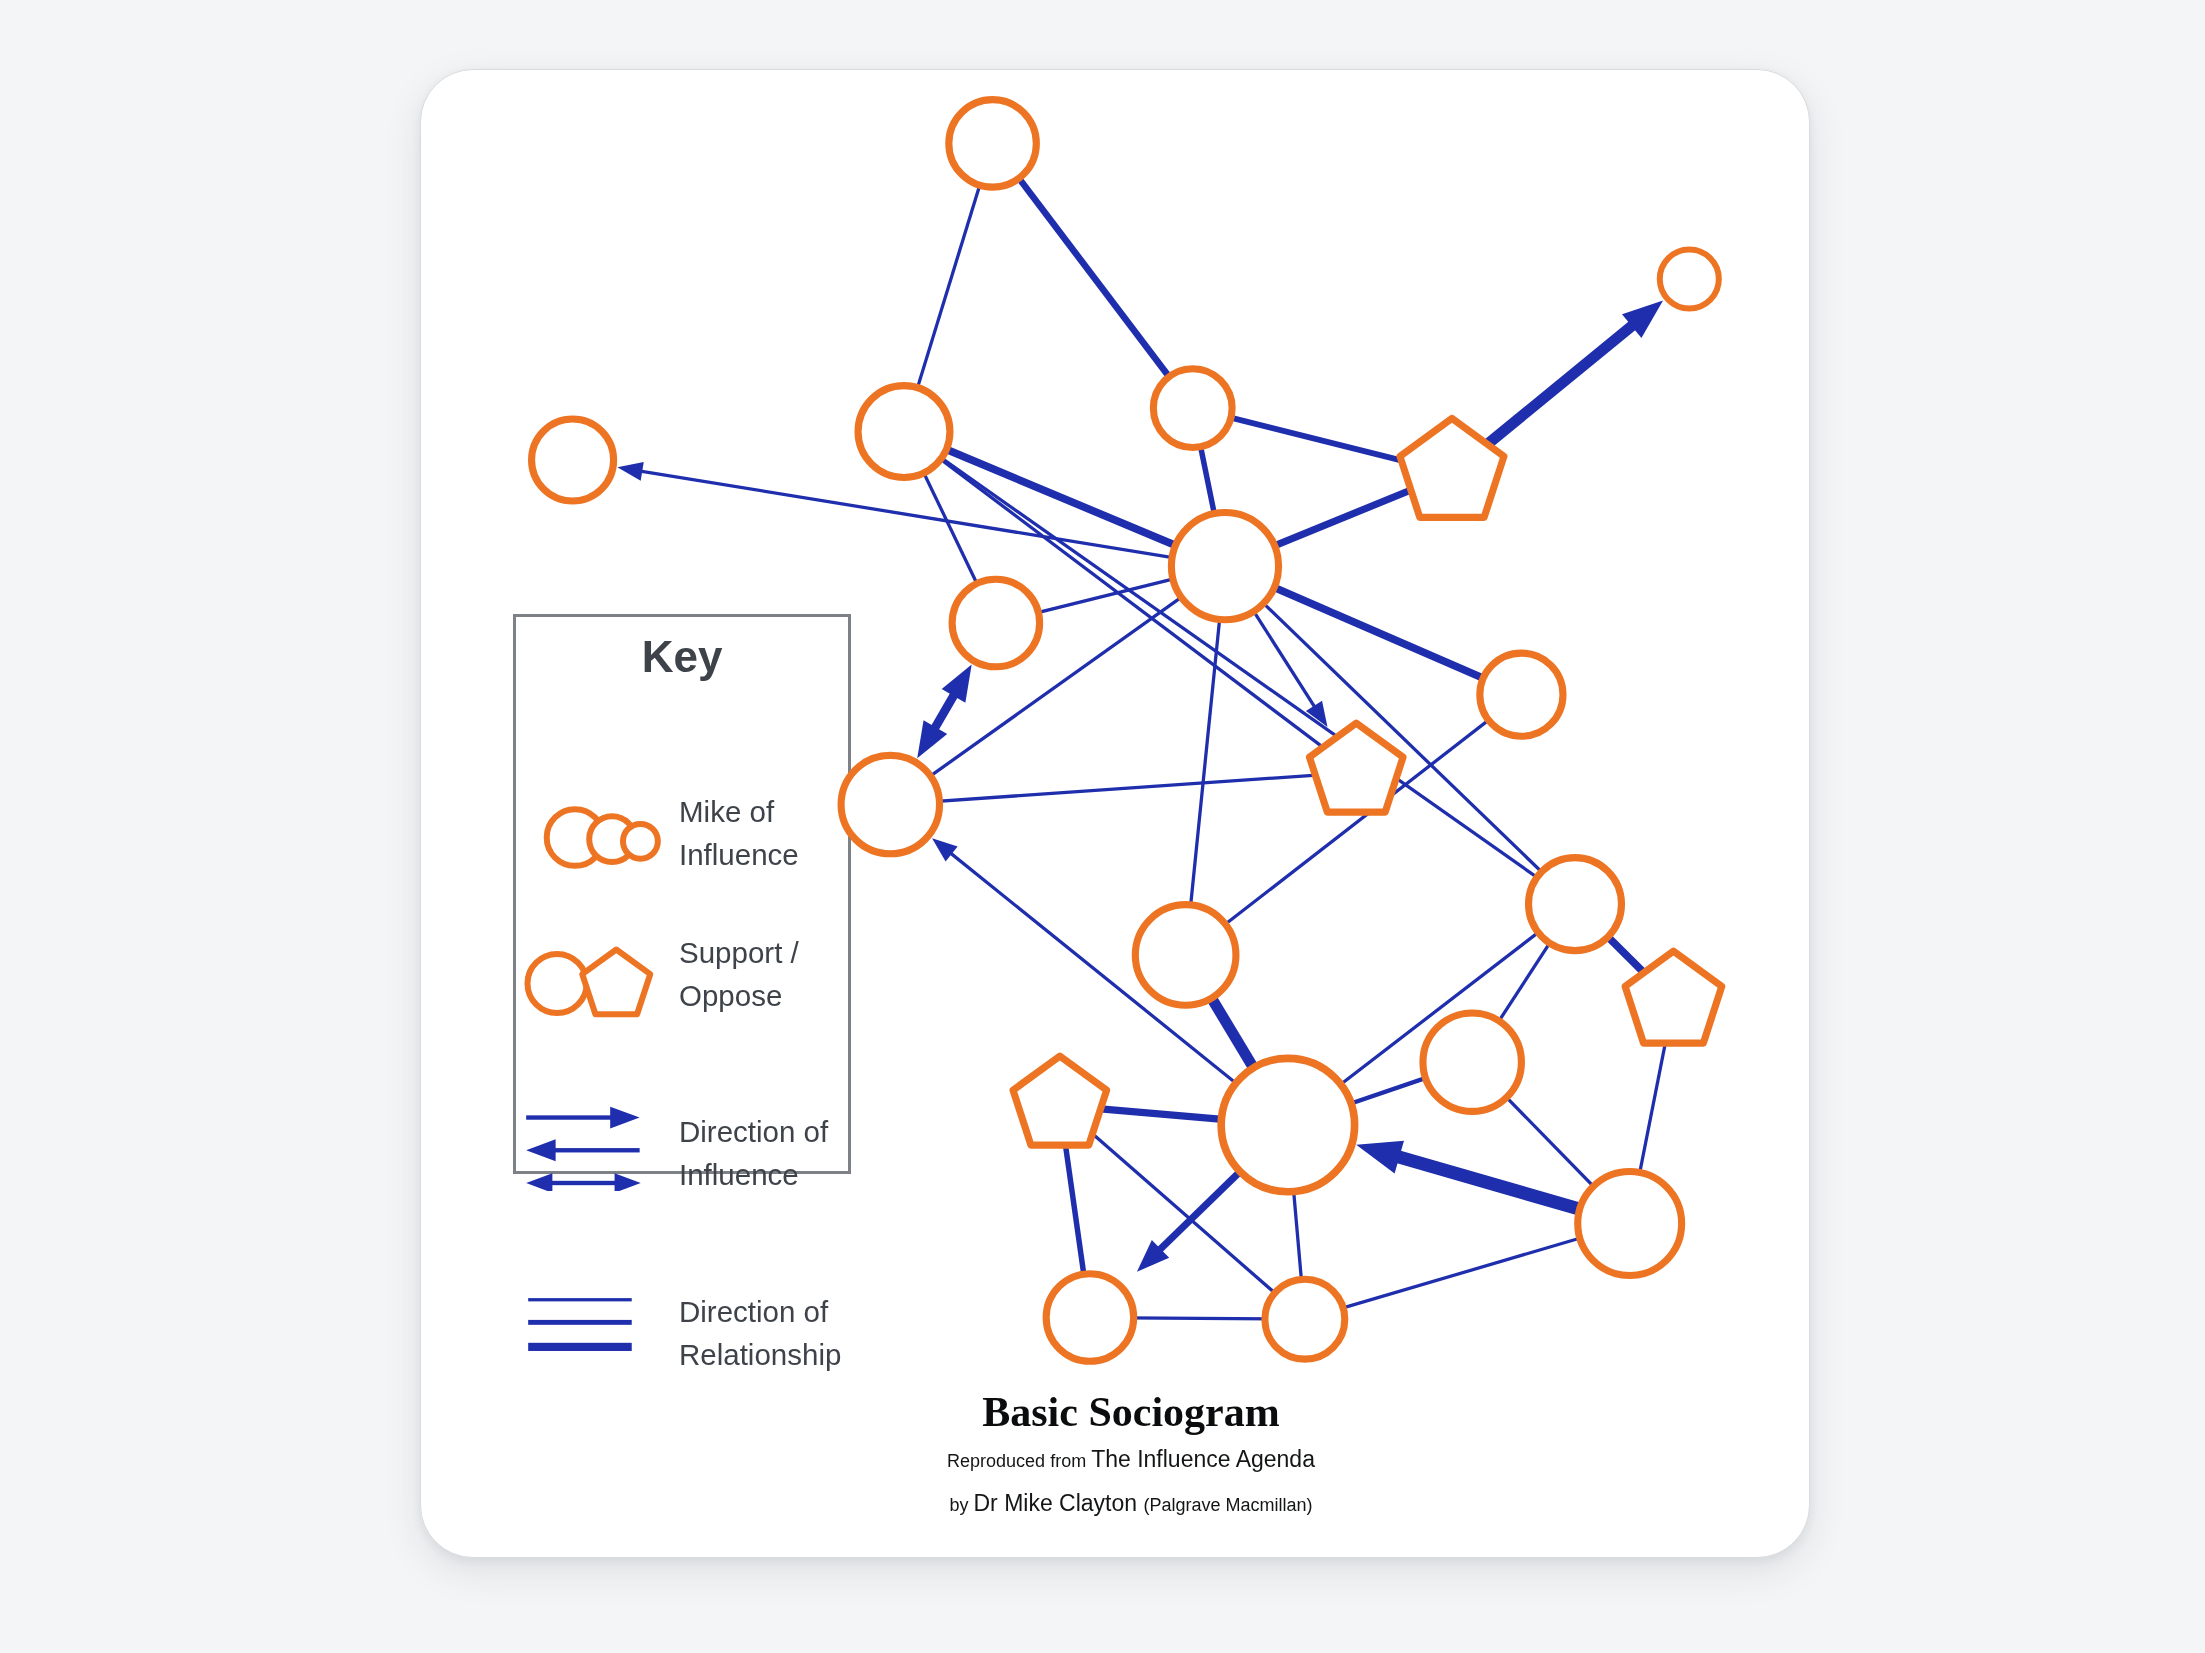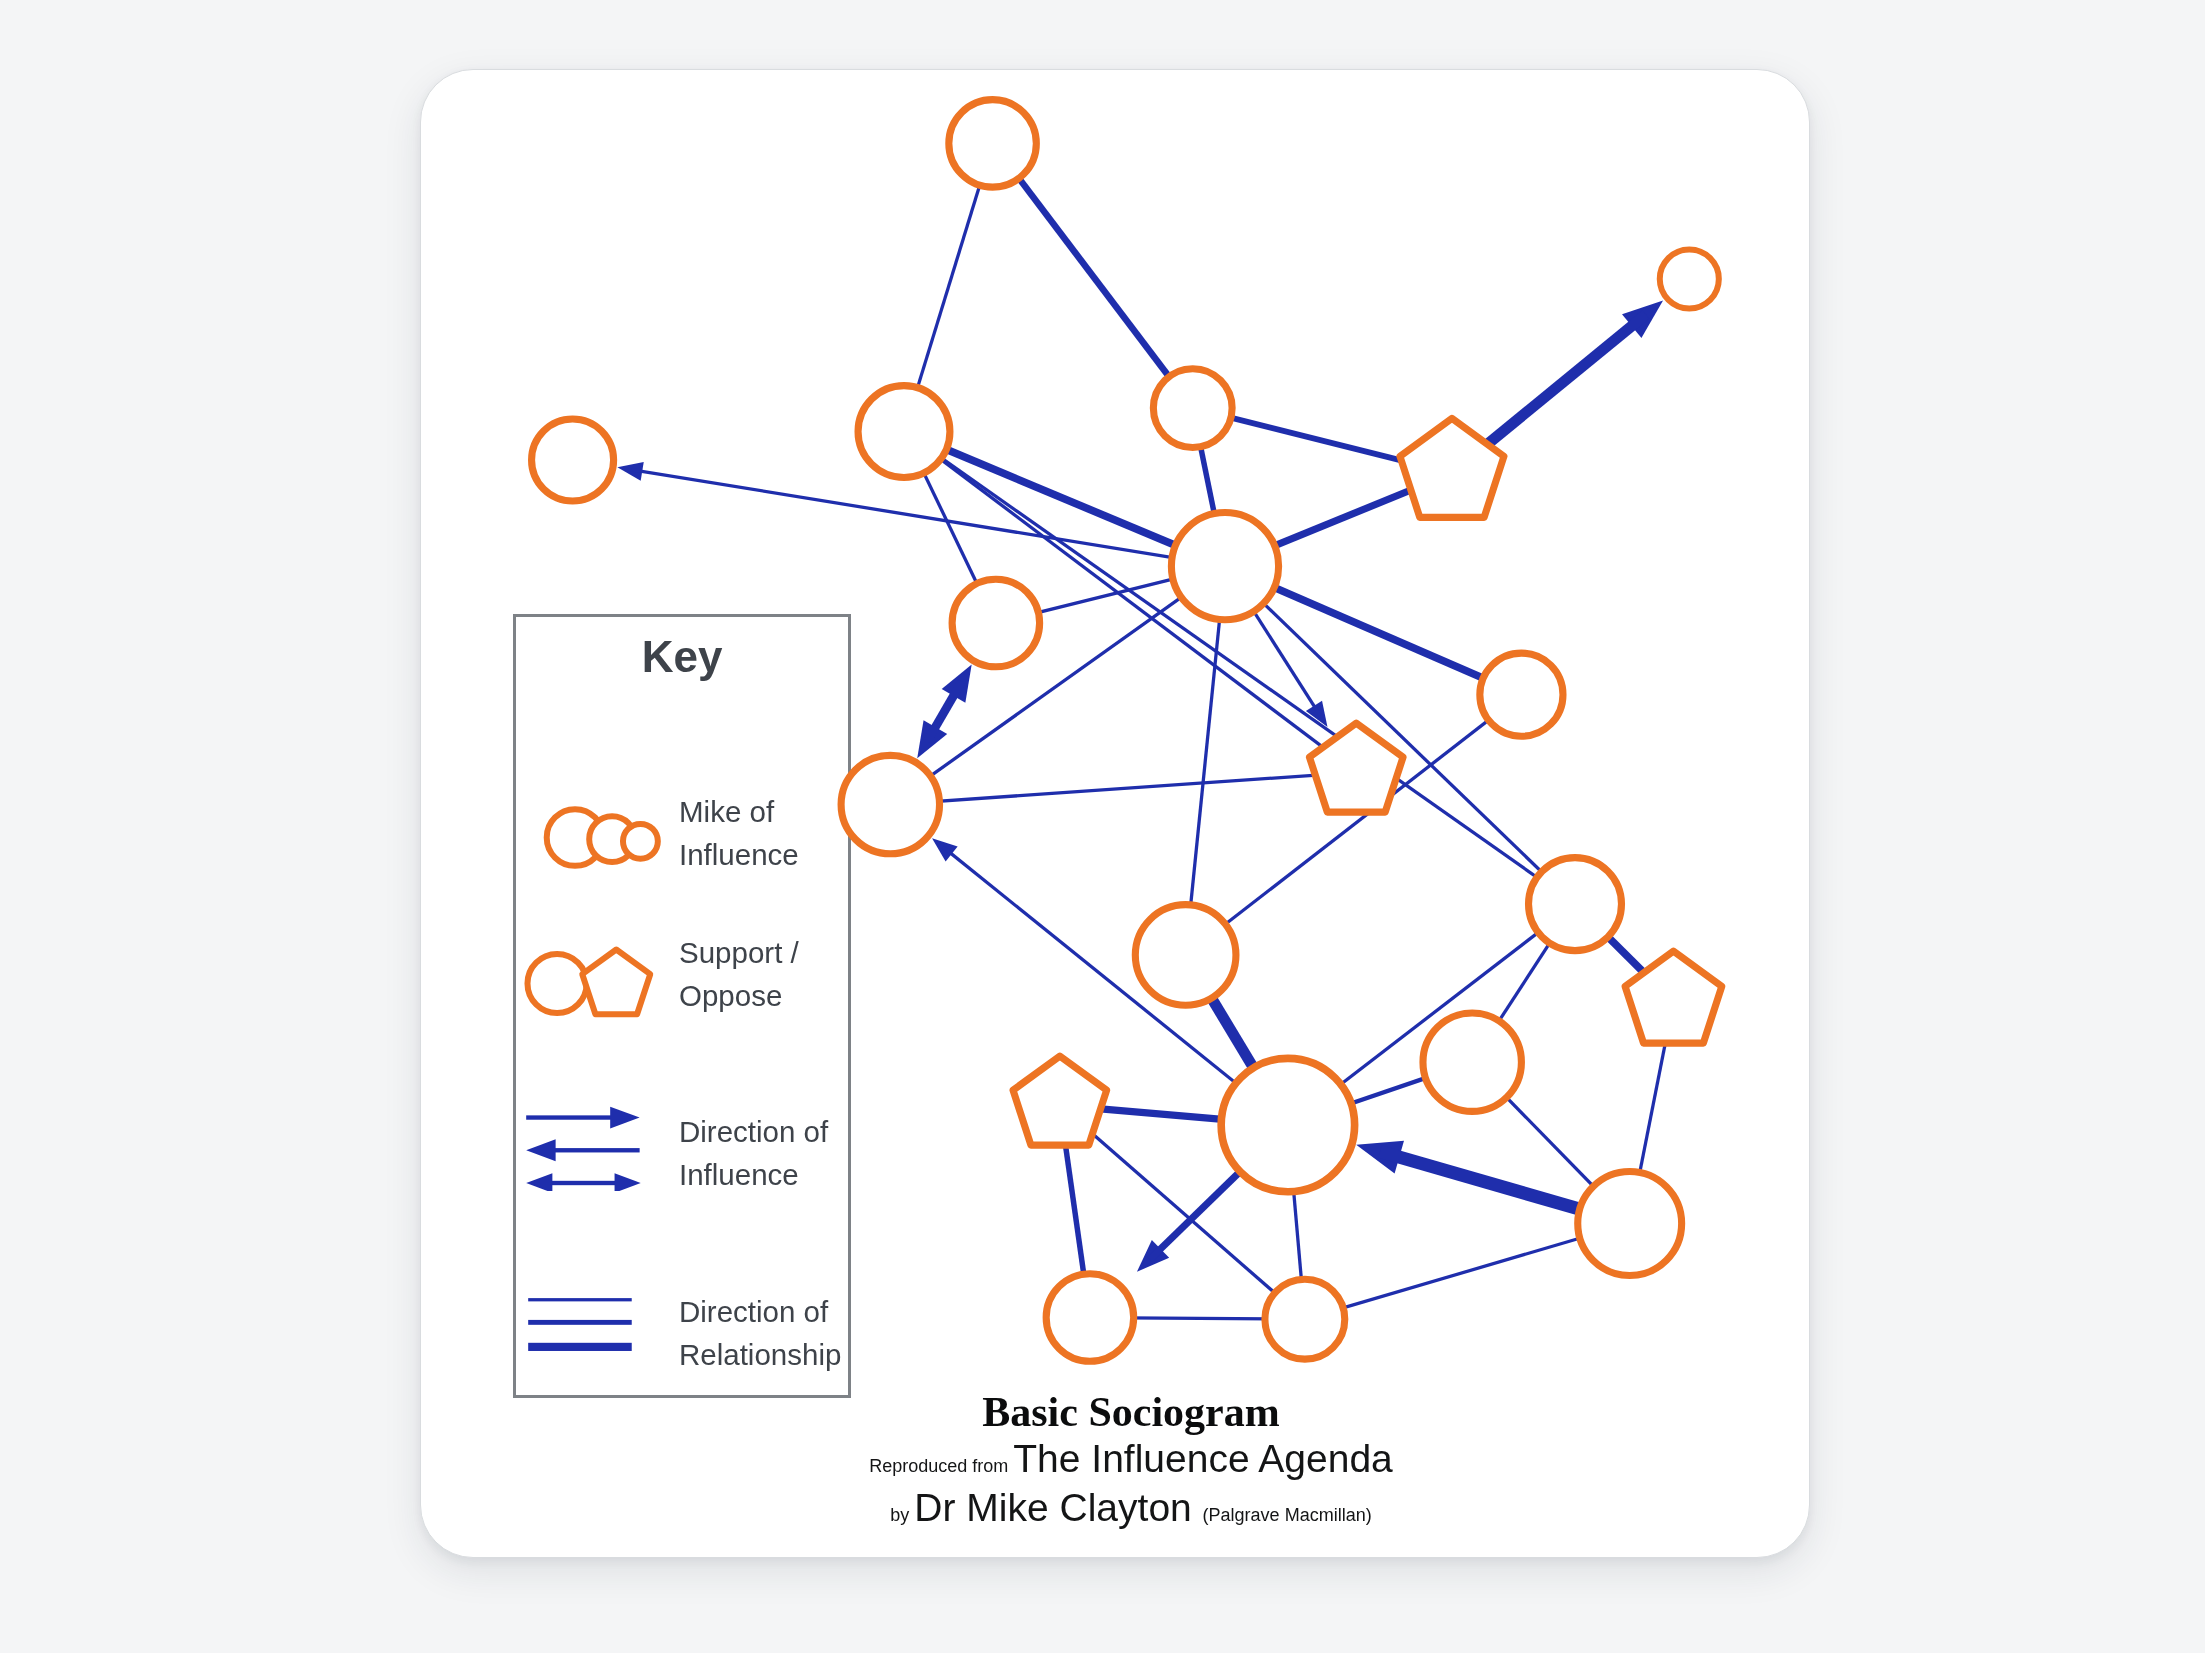--- a/index.html
+++ b/index.html
@@ -11,31 +11,31 @@
     --card-bg:#FFFFFF;
     --page-bg:#F4F5F6;
   }
   *{margin:0;padding:0;box-sizing:border-box}
   html,body{width:2205px;height:1654px;background:var(--page-bg);
     font-family:"Liberation Sans","DejaVu Sans",sans-serif;}
   .stage{position:relative;width:2205px;height:1654px;overflow:hidden;background:var(--page-bg);}
   .card{position:absolute;left:420px;top:69px;width:1390px;height:1489px;
     background:var(--card-bg);border:1.1px solid #D9DCDF;border-radius:53px;
     box-shadow:0 13px 38px rgba(25,35,55,.10),0 3.3px 9.8px rgba(25,35,55,.06);}
-  .keybox{position:absolute;left:513px;top:614px;width:338px;height:784px;
+  .keybox{position:absolute;left:513px;top:614px;width:338px;height:560px;
     background:#fff;border:3.8px solid var(--key-border);}
   .key-title{margin-top:15.3px;text-align:center;font-size:44px;font-weight:700;color:var(--key-text);}
   .key-row{position:absolute;left:0;width:100%;}
   .key-icon{position:absolute;}
   .key-label{position:absolute;left:163px;font-size:29.5px;line-height:43px;color:var(--key-text);}
   .caption{position:absolute;left:819px;top:1388px;width:624px;text-align:center;color:var(--title-text);}
   .caption-title{font-size:42px;font-weight:700;line-height:48px;color:#0B0C0D;font-family:Liberation Serif, serif;}
   .caption-line{margin-top:5.5px;line-height:34px;color:#141516;}
   .caption-line .sm{font-size:18px;}
-  .caption-line .lg{font-size:39px;}
+  .caption-line .lg{font-size:23px;}
   #net{position:absolute;left:0;top:0;width:2205px;height:1654px;z-index:5;pointer-events:none;}
   .ic{display:block}
 </style>
 </head>
 <body>
 
 <div class="stage">
 
   <div class="card"></div>
 

